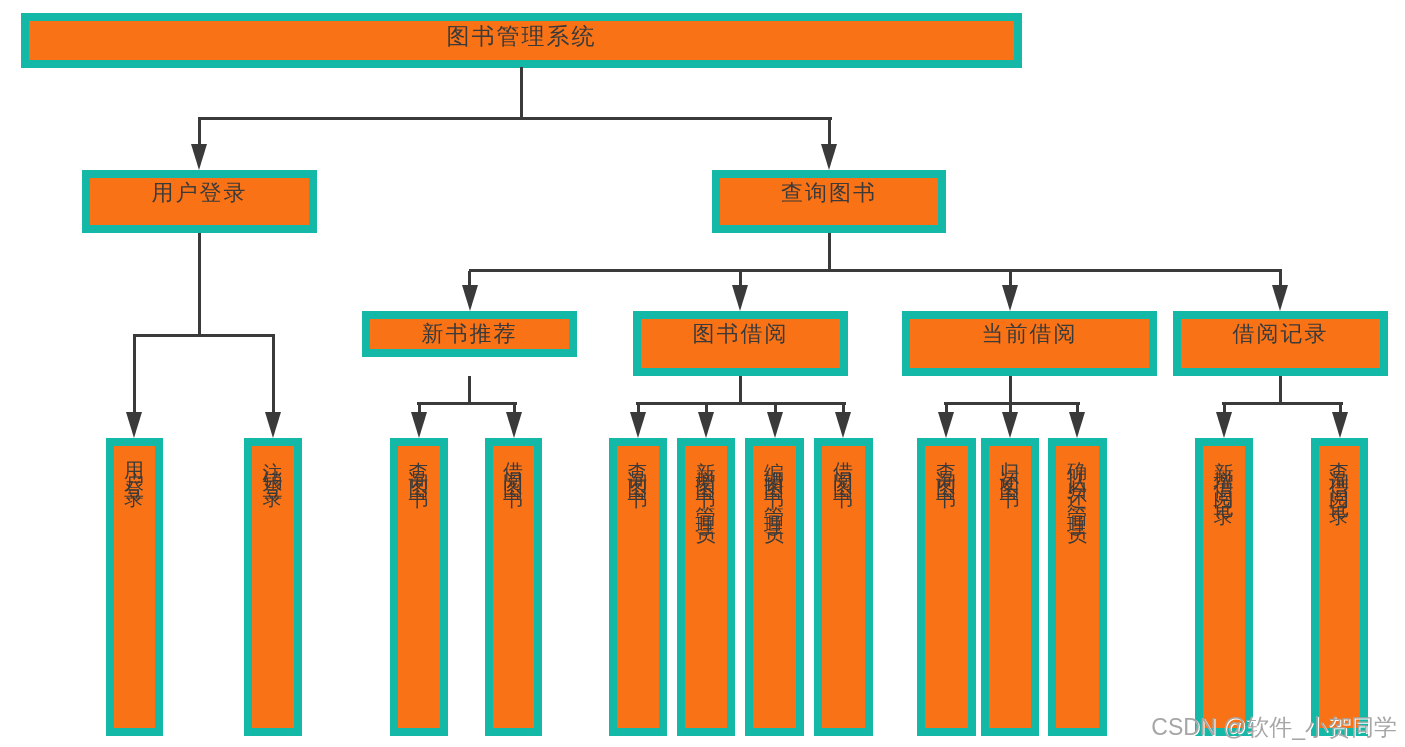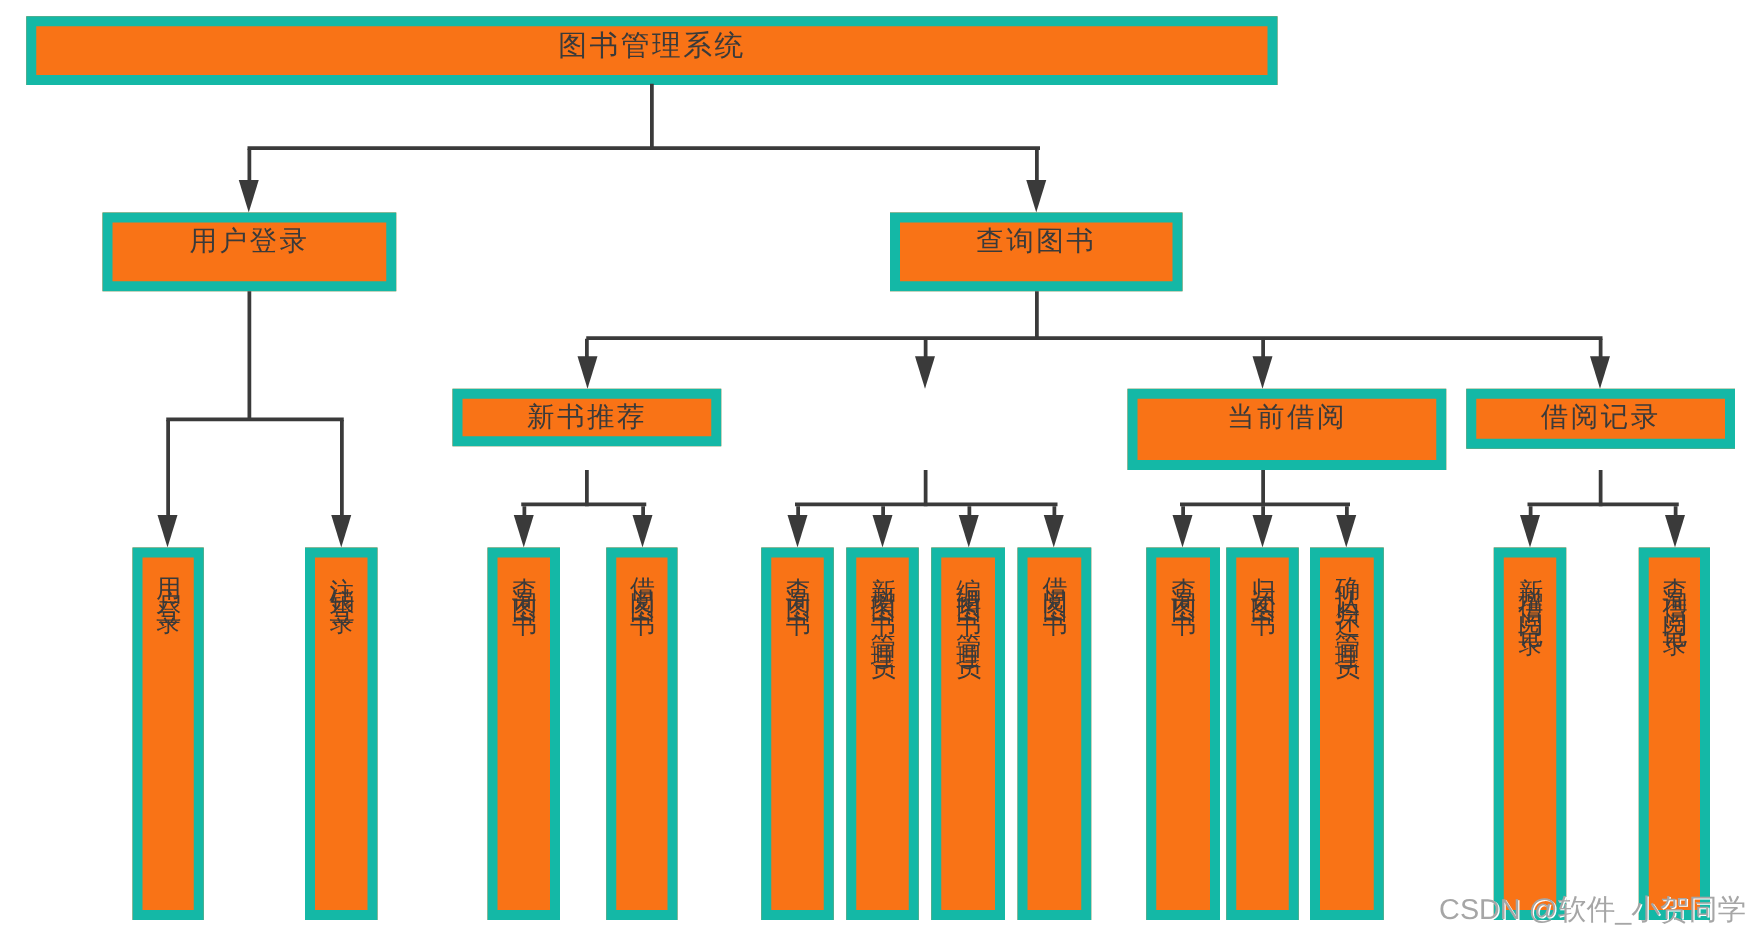--- a/index.html
+++ b/index.html
@@ -68,24 +68,27 @@
   <div class="line" style="left:739px;top:271px;width:3px;height:16px"></div>
   <div class="arrow" style="left:732px;top:285px"></div>
   <div class="line" style="left:1009px;top:271px;width:3px;height:16px"></div>
   <div class="arrow" style="left:1002px;top:285px"></div>
   <div class="line" style="left:1279px;top:271px;width:3px;height:16px"></div>
   <div class="arrow" style="left:1272px;top:285px"></div>
 
   <div class="box" style="left:362px;top:311px;width:215px;height:46px">
     <span class="hlabel">新书推荐</span>
   </div>
+  <div class="box" style="left:633px;top:311px;width:215px;height:65px">
+    <span class="hlabel">图书借阅</span>
+  </div>
   <div class="box" style="left:902px;top:311px;width:255px;height:65px">
     <span class="hlabel">当前借阅</span>
   </div>
-  <div class="box" style="left:1173px;top:311px;width:215px;height:48px">
+  <div class="box" style="left:1173px;top:311px;width:215px;height:65px">
     <span class="hlabel">借阅记录</span>
   </div>
 
   <div class="line" style="left:468px;top:376px;width:3px;height:29px"></div>
   <div class="line" style="left:417px;top:402px;width:100px;height:3px"></div>
   <div class="line" style="left:418px;top:405px;width:3px;height:9px"></div>
   <div class="arrow" style="left:411px;top:412px"></div>
   <div class="line" style="left:513px;top:405px;width:3px;height:9px"></div>
   <div class="arrow" style="left:506px;top:412px"></div>
 

